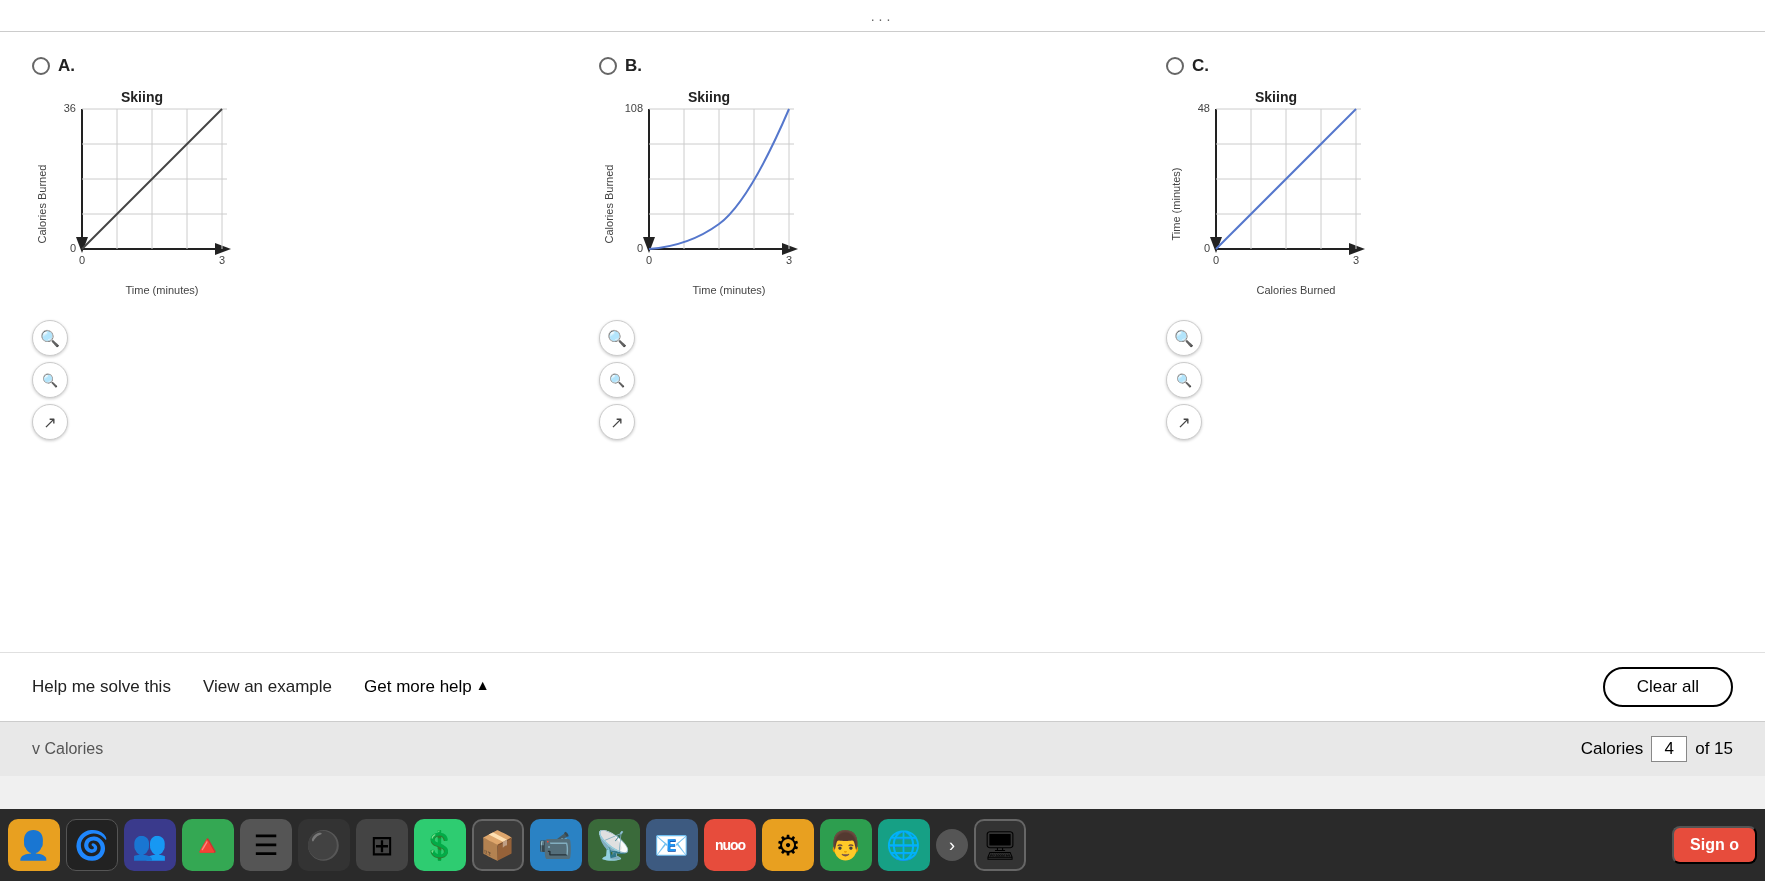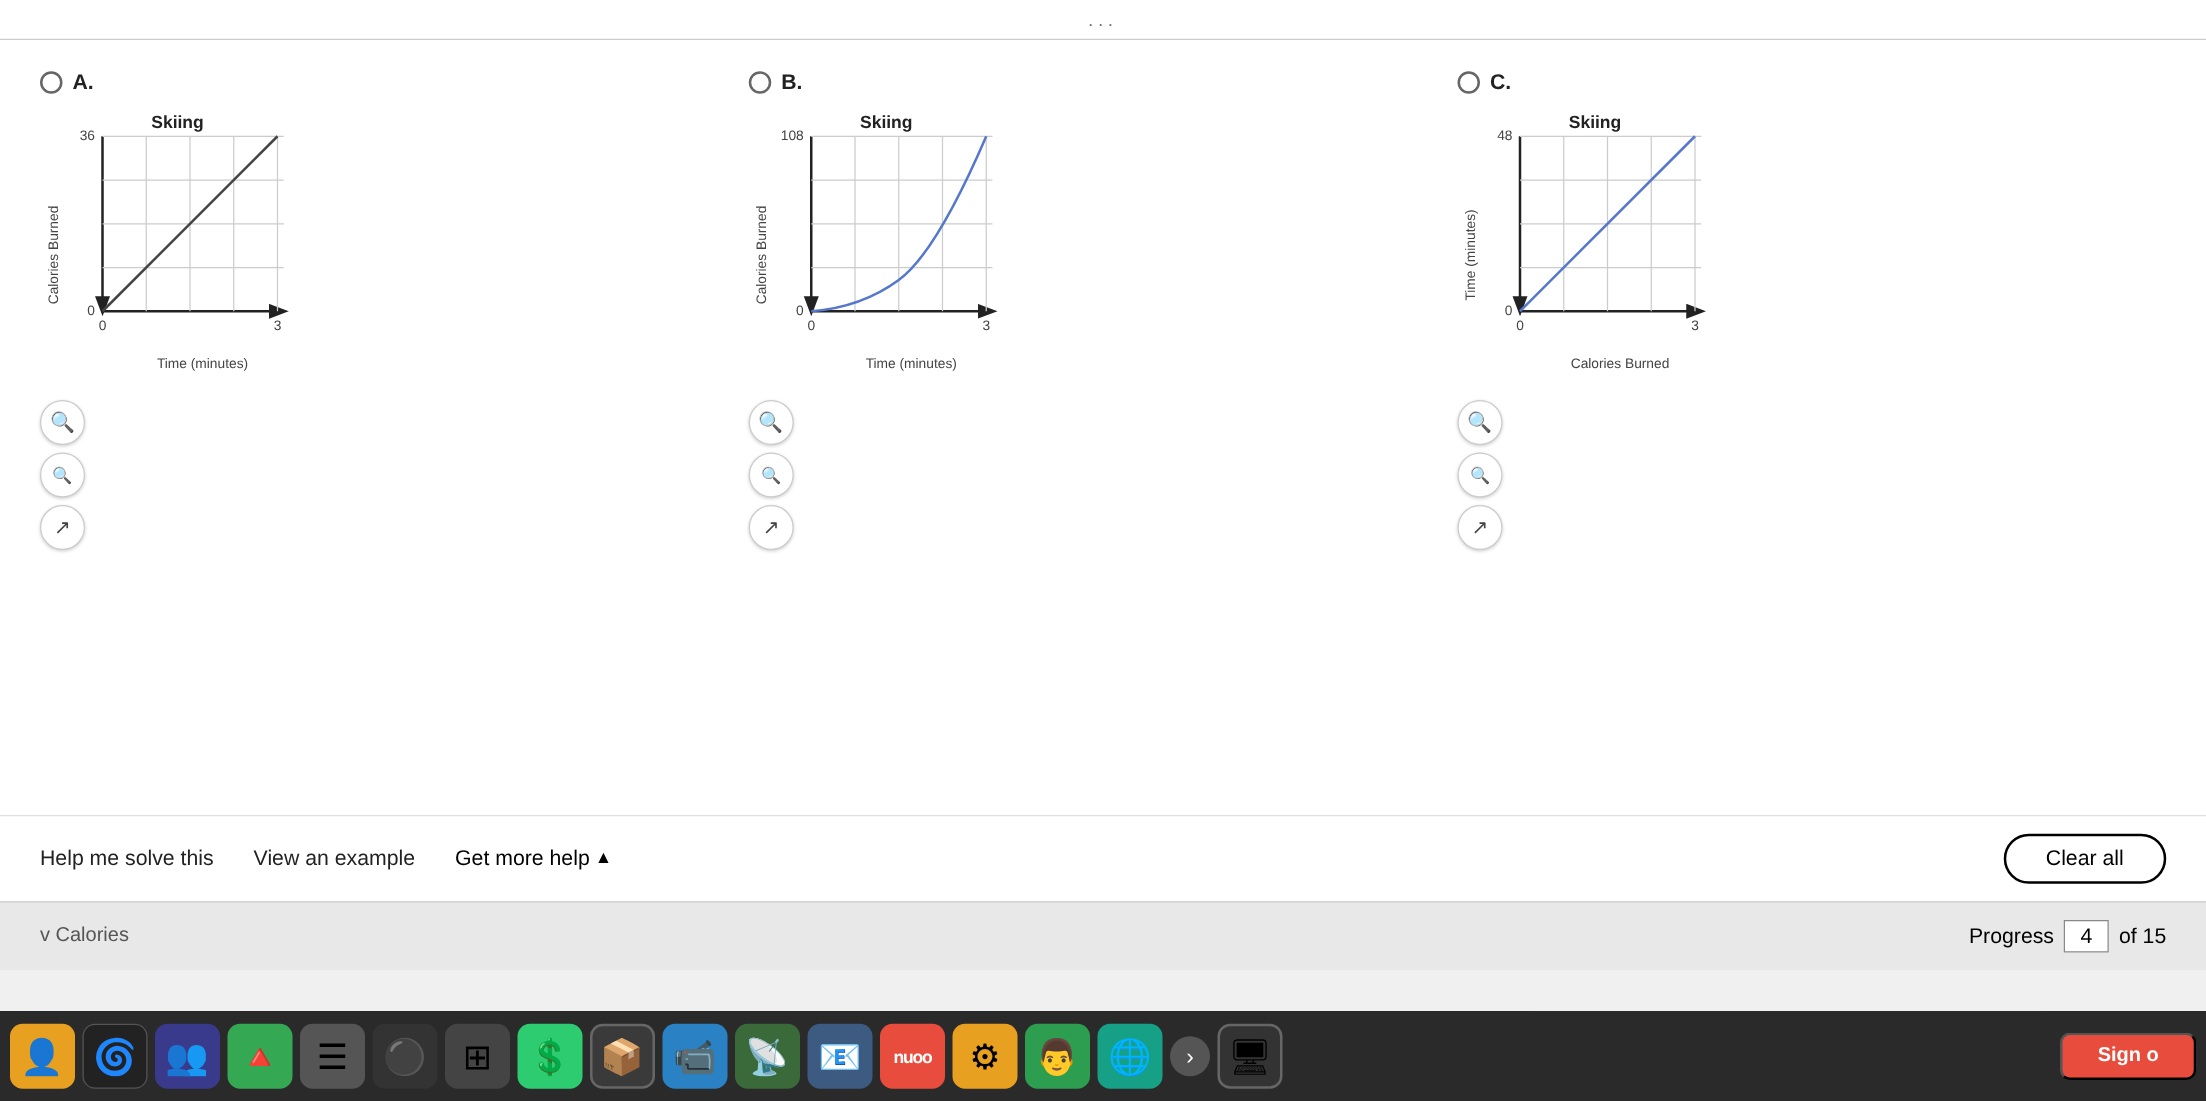--- a/index.html
+++ b/index.html
@@ -215,21 +215,21 @@
       cursor: pointer;
       font-size: 28px;
       flex-shrink: 0;
     }
 
     .sign-out-btn {
       margin-left: auto;
       background: #e74c3c;
       color: #fff;
       border-radius: 8px;
-      padding: 8px 28px;
+      padding: 8px 16px;
       font-size: 16px;
       cursor: pointer;
       font-weight: bold;
     }
 
     .chevron-btn {
       background: #555;
       color: #fff;
       border-radius: 50%;
       width: 32px;
@@ -407,21 +407,21 @@
   <div class="get-more-help">
     <span>Get more help</span>
     <span style="font-size:14px;">▲</span>
   </div>
   <button class="clear-all-btn">Clear all</button>
 </div>
 
 <div class="progress-bar">
   <span class="progress-link">v Calories</span>
   <div class="question-nav">
-    <span>Progress</span>
+    <span>Calories</span>
     <div class="question-number-box">4</div>
     <span>of 15</span>
   </div>
 </div>
 
 <div class="taskbar">
   <div class="taskbar-icon" style="background:#e8a020;">👤</div>
   <div class="taskbar-icon" style="background:#222;border:1px solid #555;">🌀</div>
   <div class="taskbar-icon" style="background:#3a3a8c;">👥</div>
   <div class="taskbar-icon" style="background:#34a853;">🔺</div>

